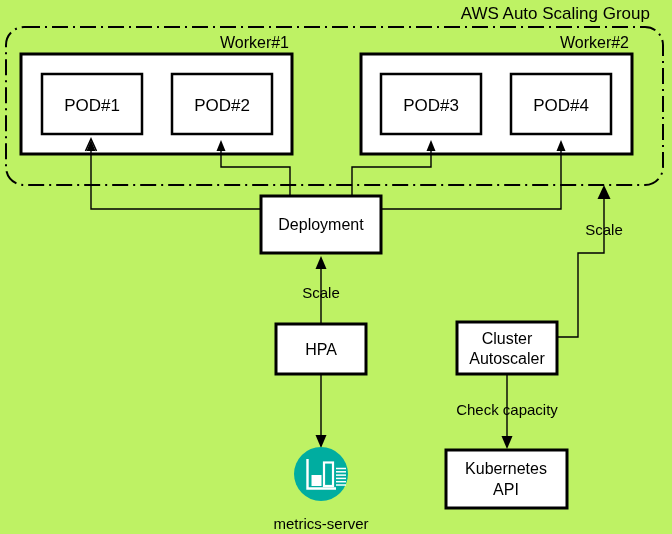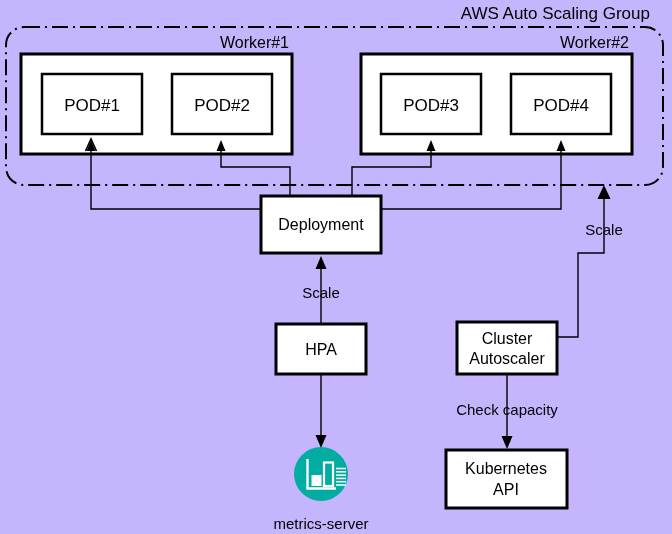--- a/index.html
+++ b/index.html
@@ -10,21 +10,21 @@
   body {
     width: 672px;
     height: 534px;
     overflow: hidden;
     font-family: "Liberation Sans", sans-serif;
   }
   #diagram-root {
     position: relative;
     width: 672px;
     height: 534px;
-    background: #c4b5fd;
+    background: #bef264;
   }
   svg.diagram {
     display: block;
     width: 672px;
     height: 534px;
   }
   .box-fill {
     fill: #ffffff;
     stroke: #000000;
   }

